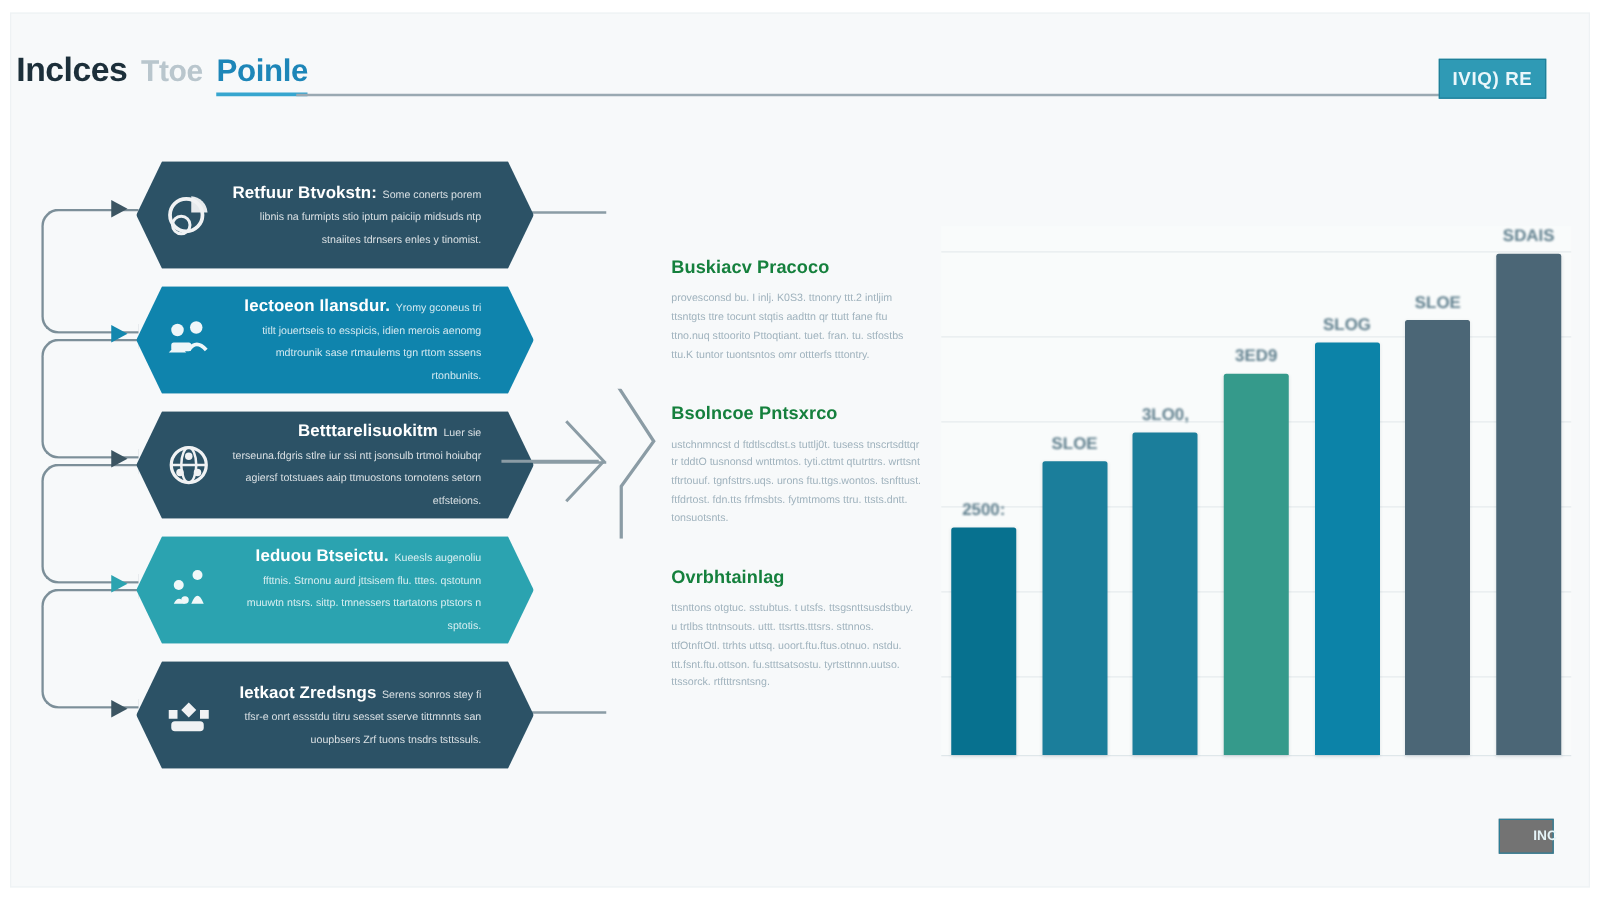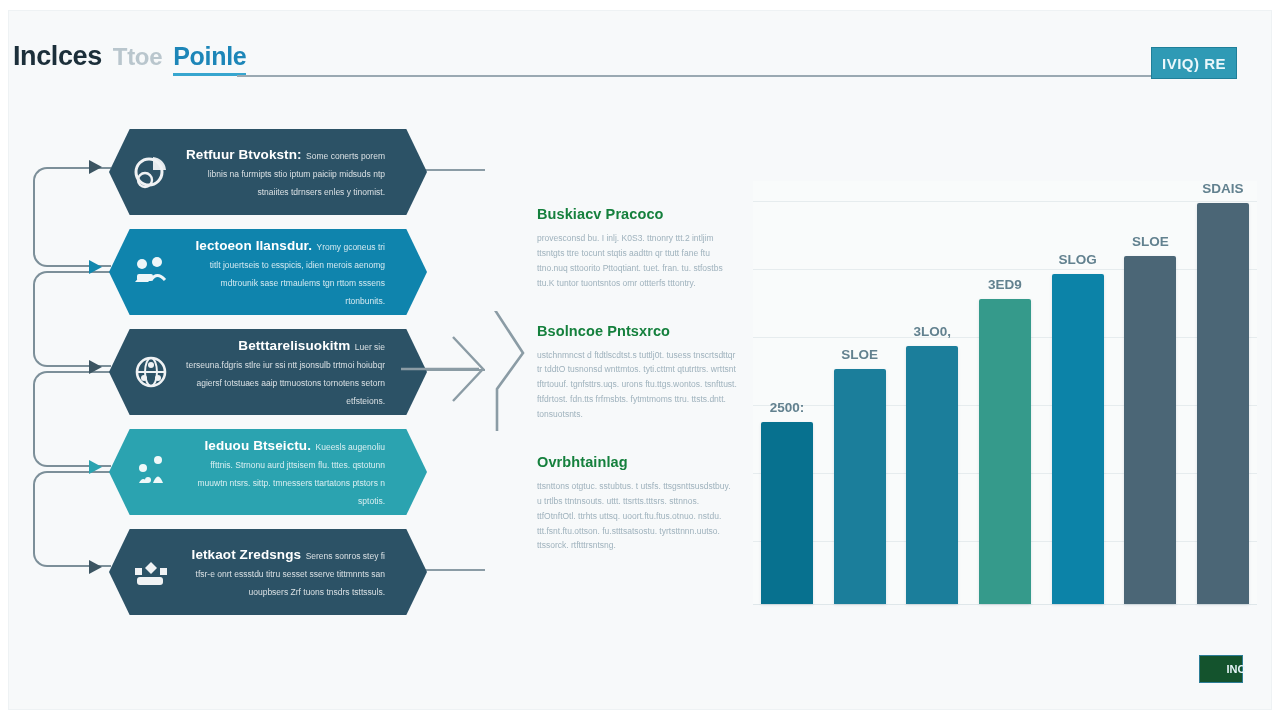--- a/index.html
+++ b/index.html
@@ -183,21 +183,21 @@
   .bar {
     width: 52px;
     border-radius: 2px 2px 0 0;
     box-shadow: 0 1px 3px rgba(30,60,75,0.12);
   }
 
   .footer-badge {
     position: absolute;
     right: 28px; bottom: 26px;
     width: 44px; height: 28px;
-    background: #14532d;
+    background: #737373;
     border: 1px solid #2c7d96;
     display: flex; align-items: center; justify-content: center;
     color: #e6f4f8; font-size: 11px; font-weight: 700;
     filter: blur(0.55px);
     padding-left: 30px;
   }
 </style>
 </head>
 <body>
 

